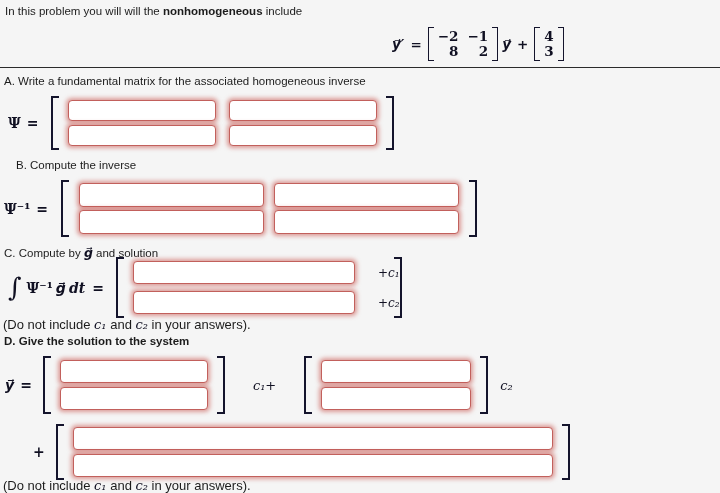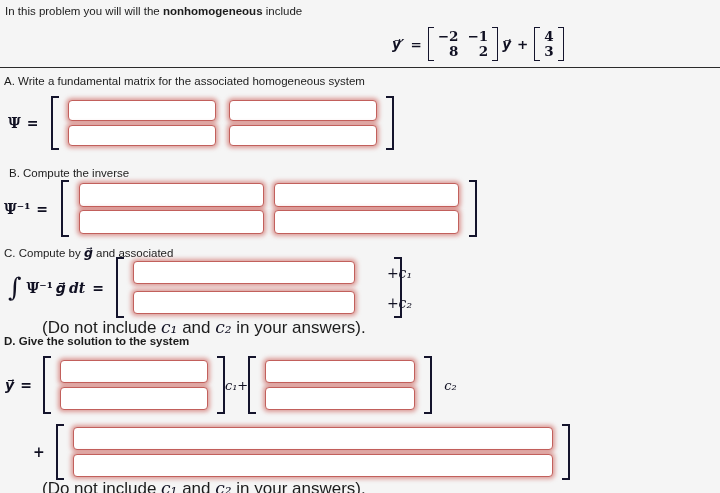--- a/index.html
+++ b/index.html
@@ -3,21 +3,21 @@
 <meta charset="utf-8">
 <style>
   html,body{margin:0;padding:0;}
   body{
     width:720px;height:493px;position:relative;overflow:hidden;
     background:#f5f5f5;color:#1c1c1c;
     font-family:"Liberation Sans",sans-serif;font-size:11.5px;
   }
   .abs{position:absolute;}
   .heading{font-size:11.5px;white-space:nowrap;}
-  .note{font-size:17px;white-space:nowrap;margin-left:39px;}
+  .note{font-size:13px;white-space:nowrap;}
   .math{font-family:"DejaVu Serif","DejaVu Sans",serif;font-weight:700;color:#101022;}
   .it{font-style:italic;}
   .mathsub{font-family:"DejaVu Serif","DejaVu Sans",serif;font-style:italic;color:#101022;}
   .mrow{display:flex;align-items:center;}
   .lhs{display:flex;align-items:center;gap:6px;font-size:14px;white-space:nowrap;}
   
   .matrix{display:flex;align-items:stretch;}
   .bl,.br{width:6px;}
   .bl{border-left:2px solid #14142c;border-top:2px solid #14142c;border-bottom:2px solid #14142c;}
   .br{border-right:2px solid #14142c;border-top:2px solid #14142c;border-bottom:2px solid #14142c;}
@@ -27,21 +27,21 @@
   .cells-c{grid-template-columns:222px 30px;grid-auto-rows:23px;gap:7px 0;padding:4px 9px;}
   .cells-d1{grid-template-columns:148px;grid-auto-rows:23px;gap:4px;padding:4px 9px;}
   .cells-d2{grid-template-columns:150px;grid-auto-rows:23px;gap:4px;padding:4px 9px;}
   .cells-e{grid-template-columns:480px;grid-auto-rows:23px;gap:4px;padding:3px 9px;}
   input.ans{
     width:100%;height:100%;box-sizing:border-box;
     border:1px solid #c2605c;border-radius:4px;background:#fff;
     box-shadow:0 0 4px 1.5px rgba(198,80,72,0.55);
     outline:none;padding:0 5px;font:12px "Liberation Sans",sans-serif;color:#111;
   }
-  .clabel{padding-left:16px;font-size:14px;white-space:nowrap;margin-left:16px;}
+  .clabel{padding-left:23px;font-size:12px;white-space:nowrap;}
   .rule{position:absolute;left:0;top:67px;width:720px;height:0;border-top:1.5px solid #2b2b2b;}
   
   .eqn{font-size:13.5px;display:flex;align-items:center;white-space:nowrap;}
   .eqn .bl,.eqn .br{width:5px;}
   .eqn .bl{border-width:1.5px;border-right:none;}
   .eqn .br{border-width:1.5px;border-left:none;}
   .cells-m{grid-template-columns:auto auto;gap:0 9px;padding:2px 4px;justify-items:end;line-height:15px;}
   .cells-v{grid-template-columns:auto;gap:0;padding:2px 4px;justify-items:center;line-height:15px;}
   .intsign{font-size:26px;font-weight:400;line-height:1;position:relative;top:-1px;margin-right:2px;}
   .plussign{font-size:14px;}
@@ -73,58 +73,58 @@
     <span class="cells cells-v">
       <span>4</span>
       <span>3</span>
     </span>
     <span class="br"></span>
   </span>
 </div>
 
 <div class="rule"></div>
 
-<div class="abs heading" style="left:4px;top:75px;">A. Write a fundamental matrix for the associated homogeneous system</div>
+<div class="abs heading" style="left:4px;top:75px;">A. Write a fundamental matrix for the associated homogeneous inverse</div>
 <div class="abs mrow" style="left:8px;top:96px;">
   <span class="lhs math" style="margin-right:12px;">
     <span>Ψ</span>
     <span>=</span>
   </span>
   <span class="matrix">
     <span class="bl"></span>
     <span class="cells cells-a">
       <input type="text" class="ans" value="" style="">
       <input type="text" class="ans" value="" style="">
       <input type="text" class="ans" value="" style="">
       <input type="text" class="ans" value="" style="">
     </span>
     <span class="br"></span>
   </span>
 </div>
 
-<div class="abs heading" style="left:9px;top:159px;margin-top:8px;">B. Compute the inverse</div>
+<div class="abs heading" style="left:16px;top:159px;">B. Compute the inverse</div>
 <div class="abs mrow" style="left:4px;top:180px;">
   <span class="lhs math" style="margin-right:13px;">
     <span>Ψ⁻¹</span>
     <span>=</span>
   </span>
   <span class="matrix">
     <span class="bl"></span>
     <span class="cells cells-b">
       <input type="text" class="ans" value="" style="">
       <input type="text" class="ans" value="" style="">
       <input type="text" class="ans" value="" style="">
       <input type="text" class="ans" value="" style="">
     </span>
     <span class="br"></span>
   </span>
 </div>
 
 <div class="abs heading" style="left:4px;top:245px;">
-  <span>C. Compute by </span><span class="math it" style="font-size:12.5px;">g⃗</span><span> and associated</span>
+  <span>C. Compute by </span><span class="math it" style="font-size:12.5px;">g⃗</span><span> and solution</span>
 </div>
 <div class="abs mrow" style="left:8px;top:257px;">
   <span class="lhs math" style="gap:3px;margin-right:12px;">
     <span class="intsign">∫</span>
     <span>Ψ⁻¹</span>
     <span class="it">g⃗</span>
     <span class="it"> dt</span>
     <span style="margin-left:4px;">=</span>
   </span>
   <span class="matrix">
@@ -149,21 +149,21 @@
     <span>=</span>
   </span>
   <span class="matrix">
     <span class="bl"></span>
     <span class="cells cells-d1">
       <input type="text" class="ans" value="" style="">
       <input type="text" class="ans" value="" style="">
     </span>
     <span class="br"></span>
   </span>
-  <span class="mathsub" style="margin:0 0;font-size:13px;">c₁+</span>
+  <span class="mathsub" style="margin:0 28px;font-size:13px;">c₁+</span>
   <span class="matrix">
     <span class="bl"></span>
     <span class="cells cells-d2">
       <input type="text" class="ans" value="" style="">
       <input type="text" class="ans" value="" style="">
     </span>
     <span class="br"></span>
   </span>
   <span class="mathsub" style="margin-left:12px;font-size:13px;">c₂</span>
 </div>

